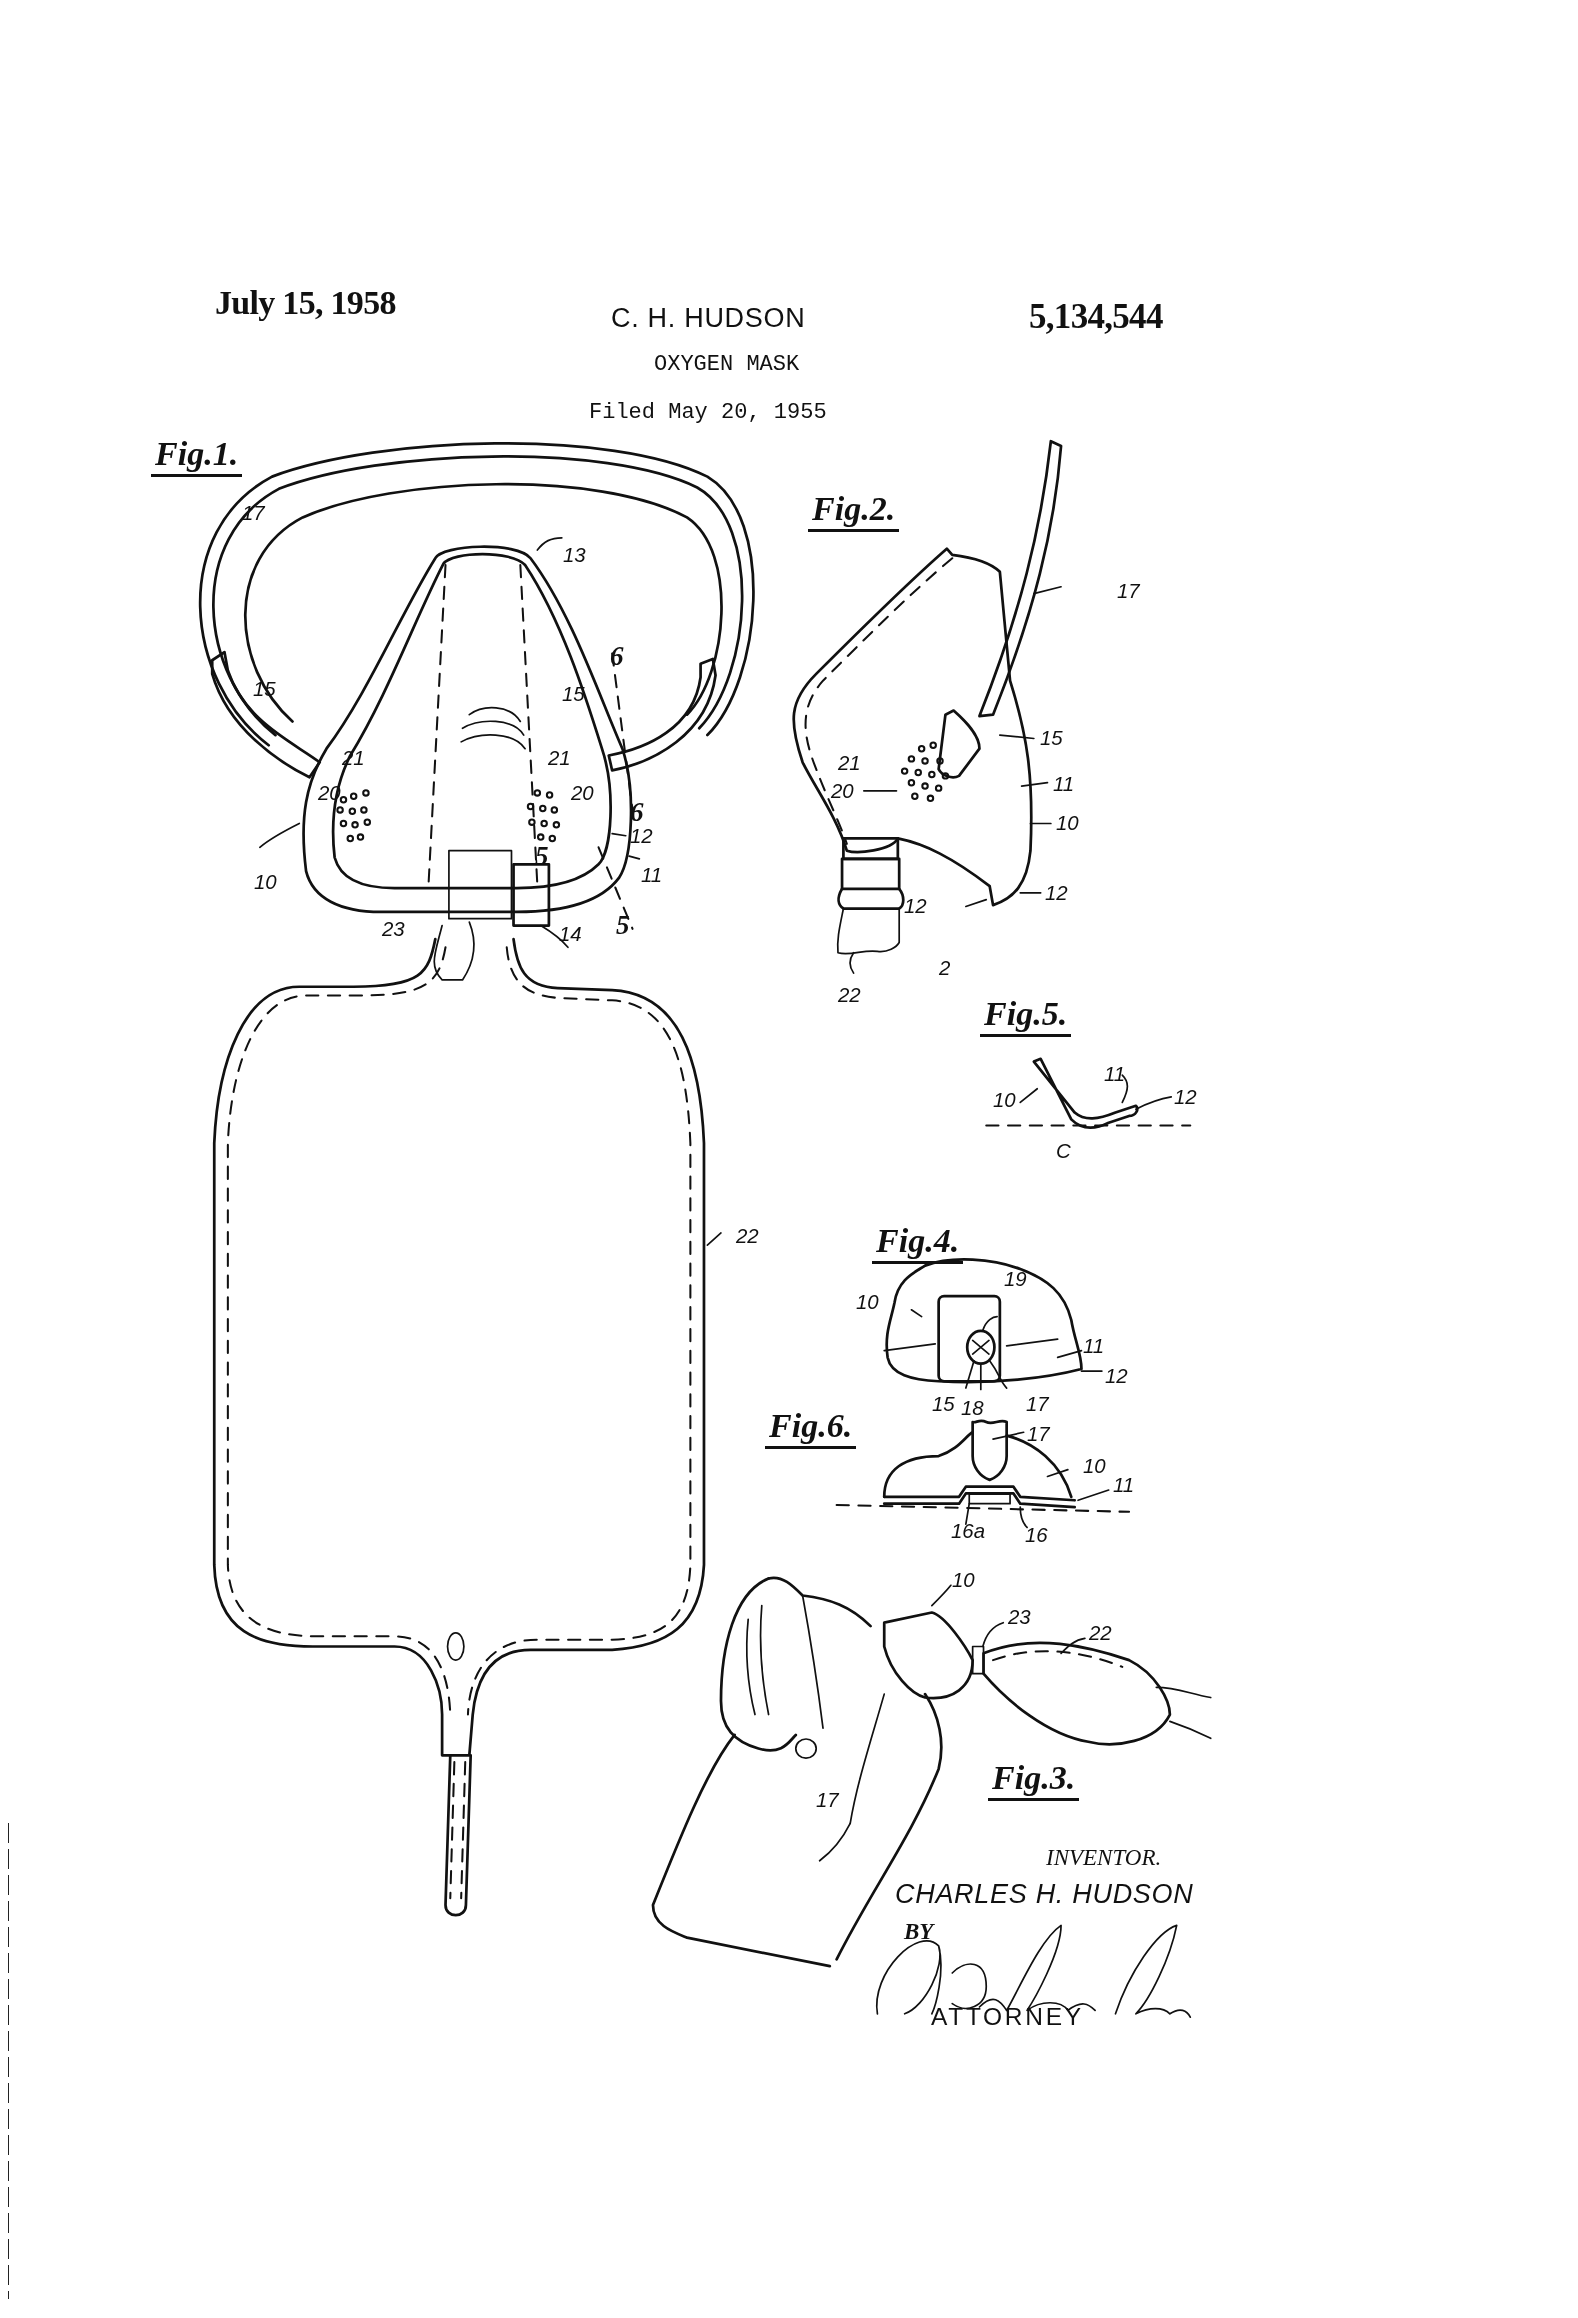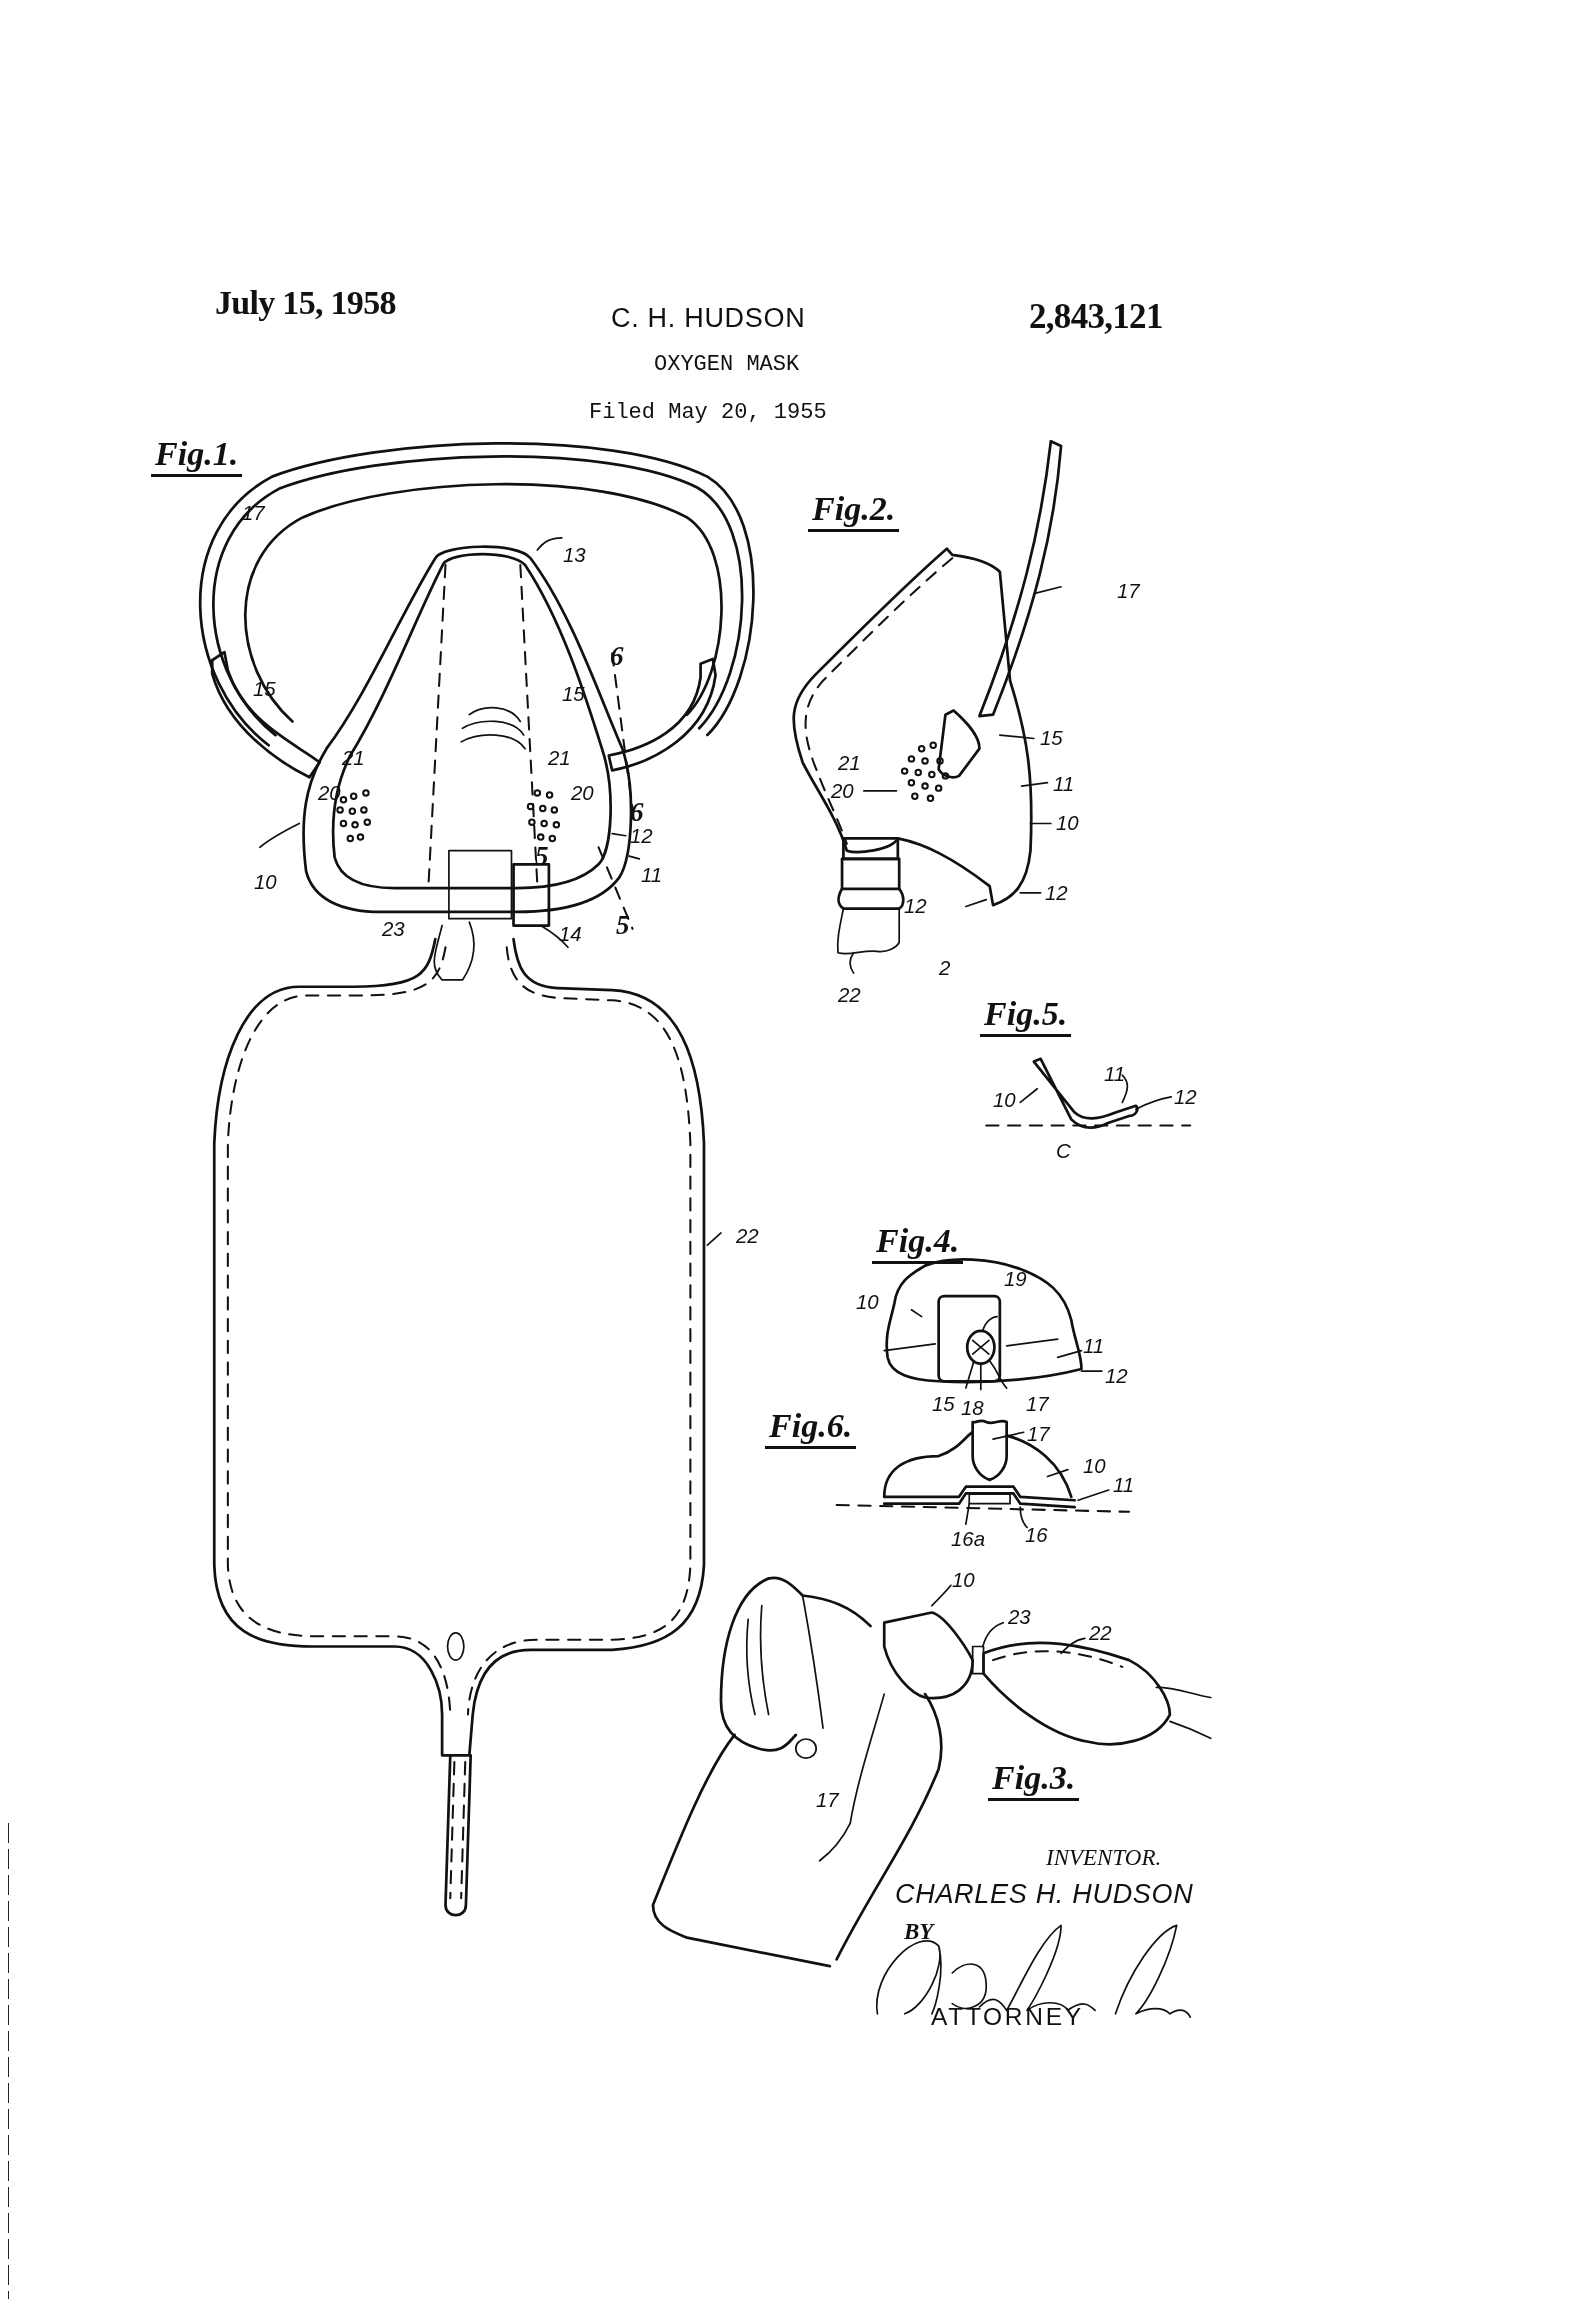--- a/index.html
+++ b/index.html
@@ -35,21 +35,21 @@
   svg.drawing .thin { stroke-width: 2.5; }
   svg.drawing .hole { fill: none; stroke: #111; stroke-width: 3; }
   .scanline { position: absolute; left: 7.5px; top: 1823px; width: 1.4px; height: 476px;
               background: repeating-linear-gradient(#222 0 20.4px, transparent 20.4px 26px); }
 </style>
 </head>
 <body>
 
 <div class="abs hdr-date">July 15, 1958</div>
 <div class="abs hdr-inventor">C. H. HUDSON</div>
-<div class="abs hdr-number">2,843,121</div>
+<div class="abs hdr-number">5,134,544</div>
 <div class="abs hdr-title">OXYGEN MASK</div>
 <div class="abs hdr-filed">Filed May 20, 1955</div>
 
 <div class="scanline"></div>
 
 <svg class="drawing" width="1578" height="2319" viewBox="0 0 2320 3408">
 
   <g>
     <path d="M 395 1095 C 270 1000, 250 780, 400 700 C 560 640, 900 630, 1040 700 C 1140 760, 1120 1000, 1040 1080"></path>
     <path d="M 405 1080 C 290 990, 275 790, 410 718 C 560 660, 890 650, 1025 716 C 1120 770, 1105 990, 1028 1070"></path>
@@ -284,21 +284,21 @@
 <span class="abs ref" style="left:1004px;top:1268px;">19</span>
 <span class="abs ref" style="left:1083px;top:1335px;">11</span>
 <span class="abs ref" style="left:1105px;top:1365px;">12</span>
 <span class="abs ref" style="left:932px;top:1393px;">15</span>
 <span class="abs ref" style="left:961px;top:1397px;">18</span>
 <span class="abs ref" style="left:1026px;top:1393px;">17</span>
 
 <span class="abs ref" style="left:1027px;top:1423px;">17</span>
 <span class="abs ref" style="left:1083px;top:1455px;">10</span>
 <span class="abs ref" style="left:1113px;top:1474px;">11</span>
-<span class="abs ref" style="left:951px;top:1520px;margin-top:8px;">16a</span>
+<span class="abs ref" style="left:951px;top:1520px;">16a</span>
 <span class="abs ref" style="left:1025px;top:1524px;">16</span>
 
 <span class="abs ref" style="left:952px;top:1569px;">10</span>
 <span class="abs ref" style="left:1008px;top:1606px;">23</span>
 <span class="abs ref" style="left:1089px;top:1622px;">22</span>
 <span class="abs ref" style="left:816px;top:1789px;">17</span>
 
 <div class="abs sig-inventor-lbl">INVENTOR.</div>
 <div class="abs sig-name">CHARLES H. HUDSON</div>
 <div class="abs sig-by">BY</div>

